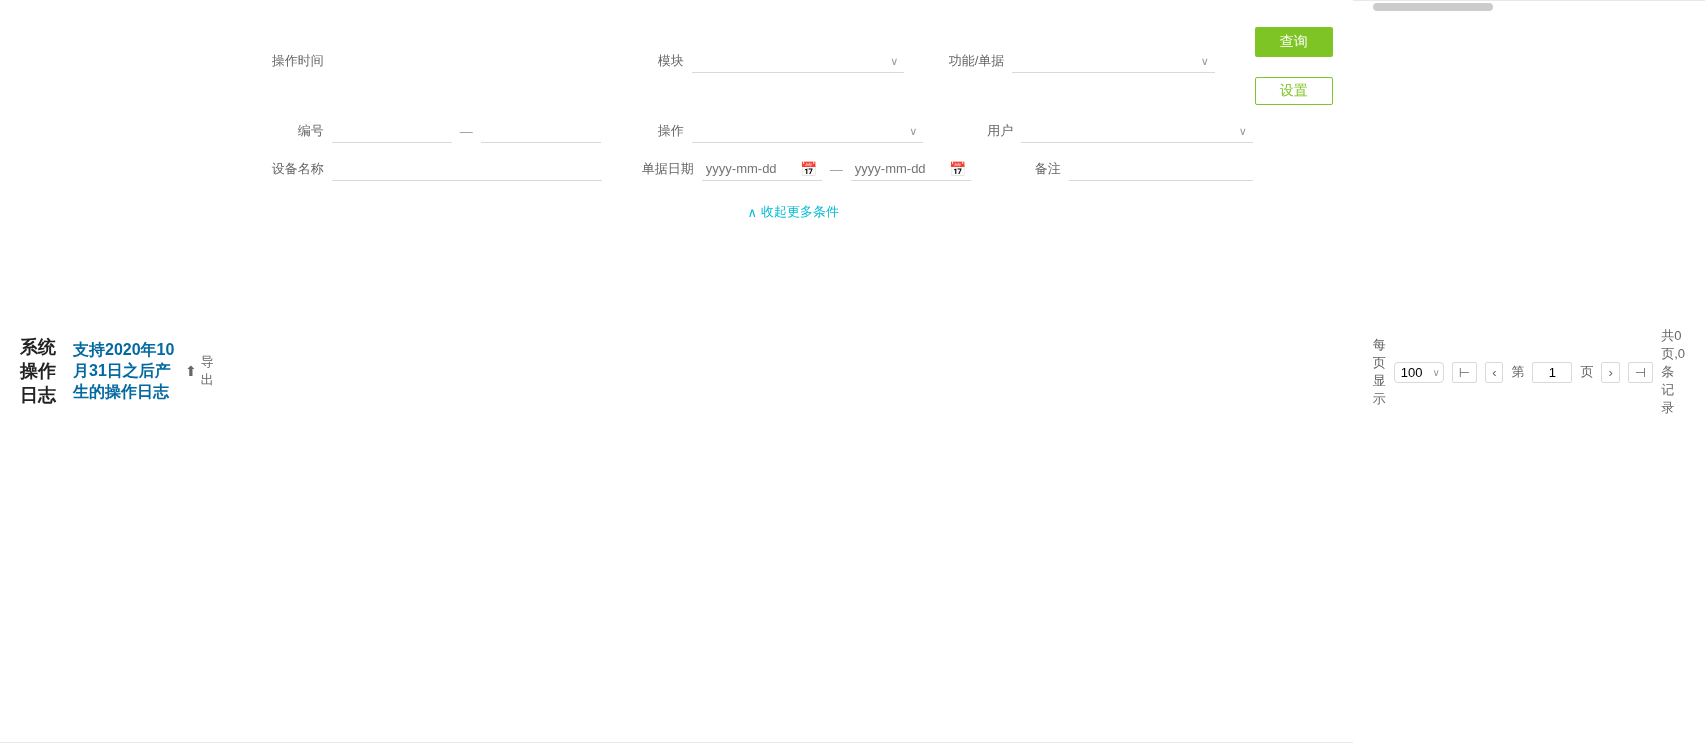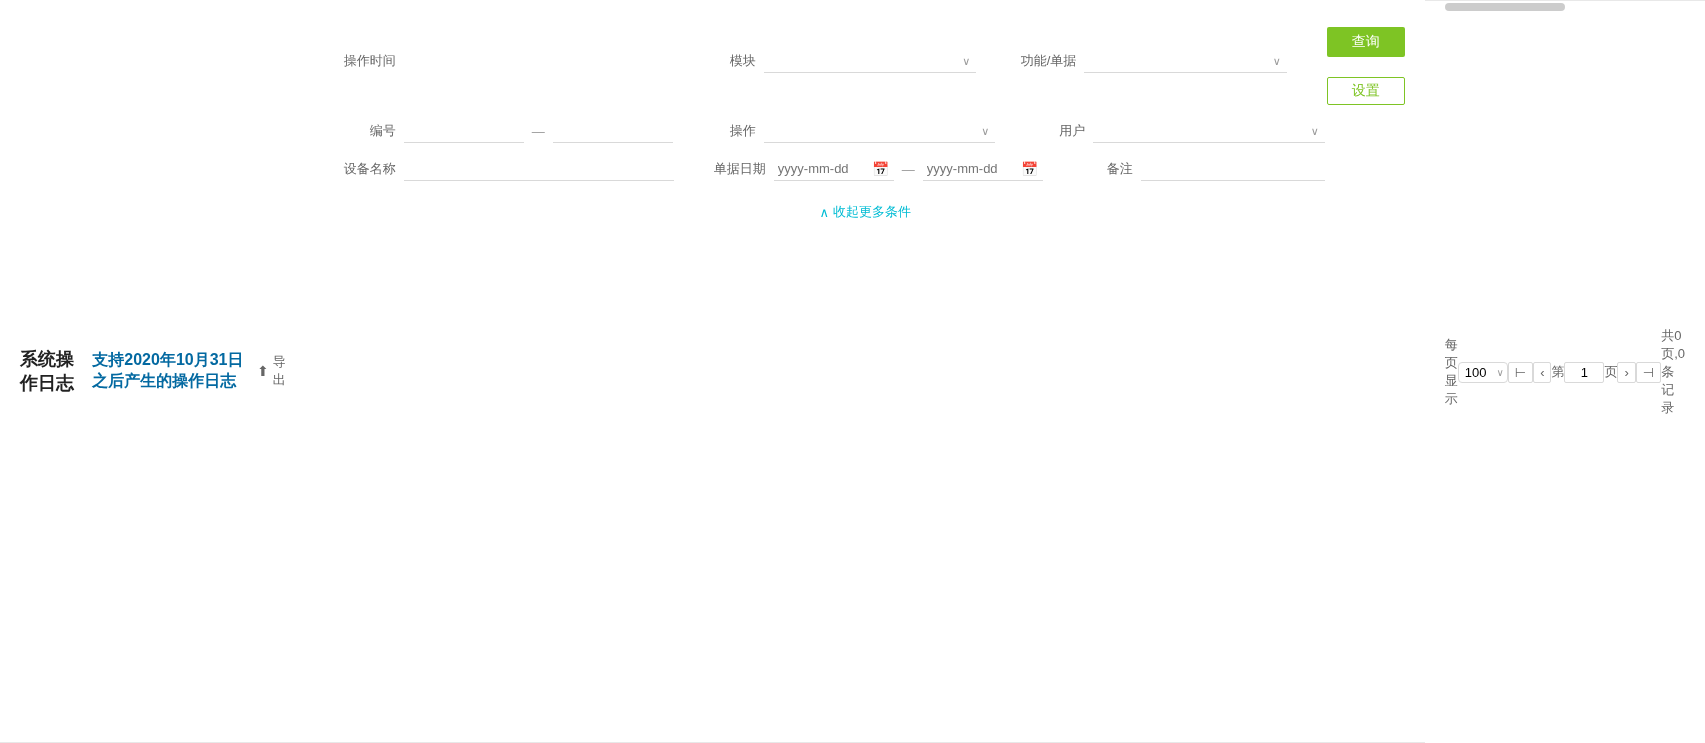--- a/index.html
+++ b/index.html
@@ -229,20 +229,21 @@
     }
 
     
     .pagination-bar {
       background: #fff;
       border-top: 1px solid #e8e8e8;
       padding: 10px 20px;
       display: flex;
       align-items: center;
       justify-content: flex-end;
+      gap: 8px;
       font-size: 13px;
     }
     .per-page-label { color: #666; }
     .per-page-select {
       border: 1px solid #d9d9d9;
       border-radius: 4px;
       padding: 2px 20px 2px 6px;
       font-size: 13px;
       appearance: none;
       -webkit-appearance: none;

